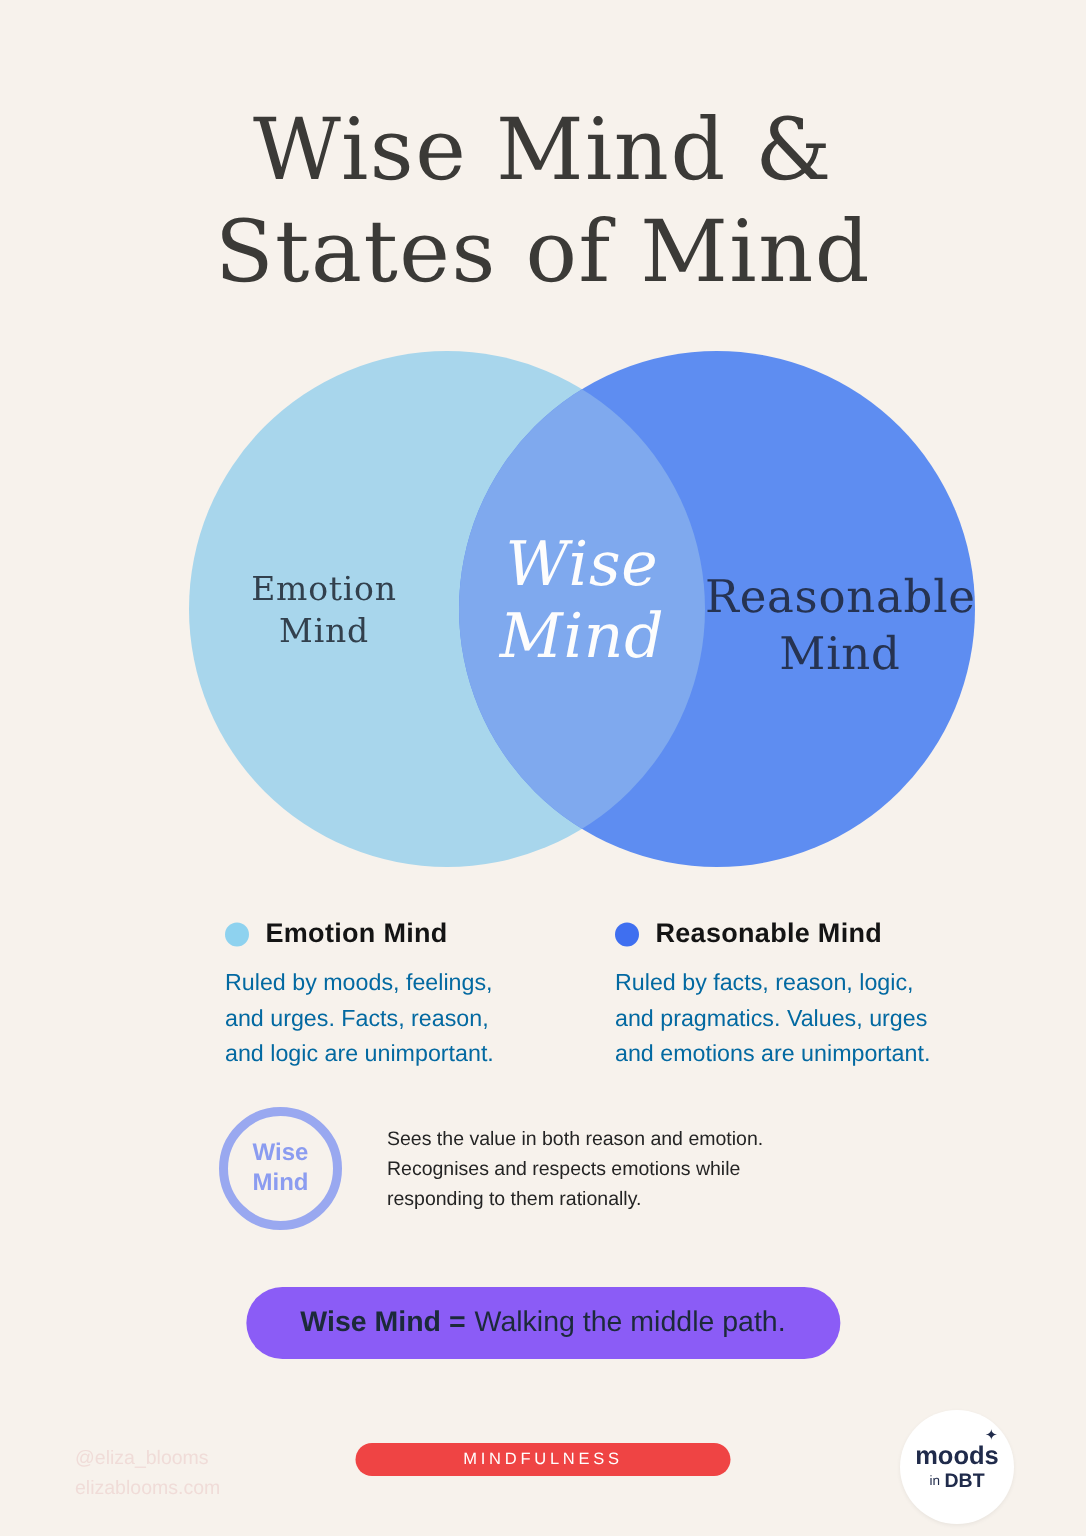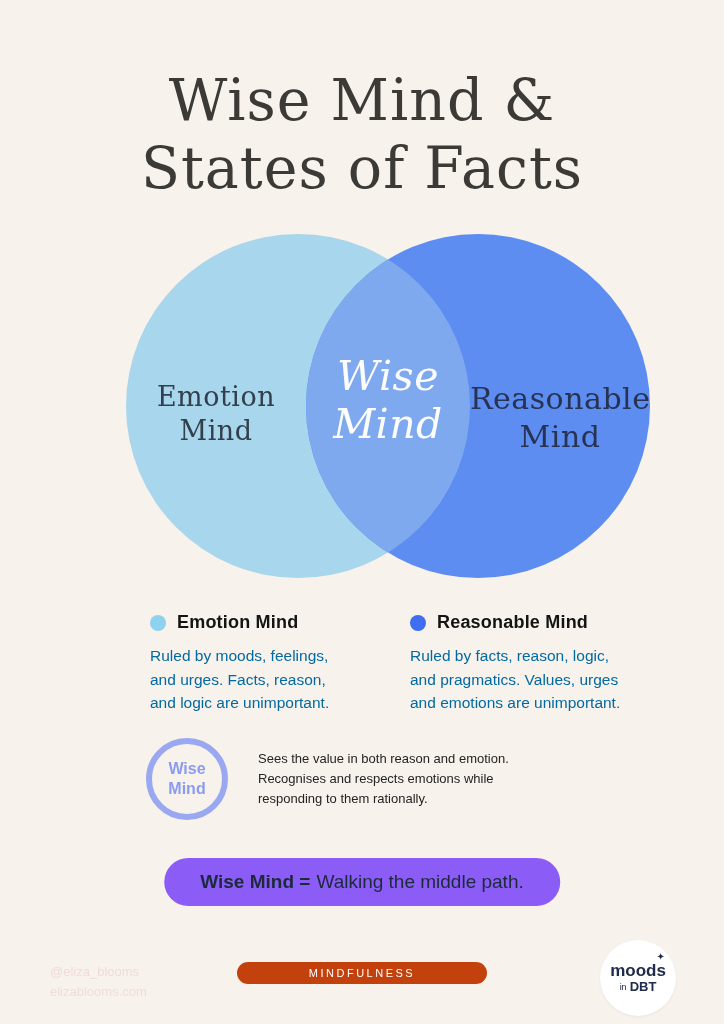--- a/index.html
+++ b/index.html
@@ -15,21 +15,21 @@
     font-family:"DejaVu Serif", serif;font-weight:400;
     color:#3b3a37;font-size:57px;line-height:1.2;letter-spacing:1px;
   }
 
   
   .venn-svg{position:absolute;top:228px;left:0;}
   .venn-label{
     position:absolute;text-align:center;white-space:pre-line;
     font-family:"DejaVu Serif", serif;letter-spacing:.5px;
   }
-  .venn-left{left:102px;width:176px;top:380px;font-size:27px;line-height:1.25;color:#32404d;}
+  .venn-left{left:102px;width:176px;top:380px;font-size:22px;line-height:1.25;color:#32404d;}
   .venn-right{left:444px;width:180px;top:380px;font-size:30px;line-height:1.25;color:#263352;}
   .venn-center{left:262px;width:200px;top:352px;font-size:41px;line-height:1.18;color:#fdfdfd;font-style:italic;}
 
   
   .legend{position:absolute;top:612px;}
   .legend-1{left:124px;width:252px;}
   .legend-2{left:384px;width:276px;}
   .legend-header{display:flex;align-items:center;gap:11px;}
   .legend-dot{width:16px;height:16px;border-radius:50%;flex:0 0 auto;}
   .dot-emotion{background:#8ed2ef;}
@@ -53,21 +53,21 @@
     background:#8b5cf6;border-radius:26px;padding:13px 36px;
     font-size:19px;color:#1c2a3a;white-space:nowrap;
   }
   .banner .lead{font-weight:bold;}
   .banner .rest{margin-left:6px;}
 
   
   .handle{position:absolute;left:24px;top:962px;font-size:13px;color:#f0dcd8;line-height:1.55;}
   .tag-pill{
     position:absolute;top:962px;left:50%;transform:translateX(-50%);
-    width:250px;height:22px;background:#c2410c;border-radius:12px;
+    width:250px;height:22px;background:#ef4444;border-radius:12px;
     color:#ffffff;font-size:11px;letter-spacing:2.5px;
     display:flex;align-items:center;justify-content:center;
   }
   .logo{
     position:absolute;right:22px;top:940px;width:76px;height:76px;
     background:#ffffff;border-radius:50%;
     display:flex;flex-direction:column;align-items:center;justify-content:center;
     color:#202b4b;box-shadow:0 1px 3px rgba(0,0,0,.06);
   }
   .logo-line1{font-weight:bold;font-size:17px;line-height:1.05;}
@@ -76,21 +76,21 @@
   .logo-dbt{font-weight:bold;font-size:13px;}
   .sparkle{position:absolute;top:11px;right:11px;font-size:10px;color:#202b4b;}
 </style>
 </head>
 <body>
 
 <div class="page">
 
   <div class="title">
     <div>Wise Mind &amp;</div>
-    <div>States of Facts</div>
+    <div>States of Mind</div>
   </div>
 
   <svg class="venn-svg" width="724" height="356" viewBox="0 0 724 356">
     <defs>
       <clipPath id="leftClip">
           <circle cx="272" cy="178" r="172"></circle>
         </clipPath>
     </defs>
     <circle cx="272" cy="178" r="172" fill="#a8d6ec"></circle>
     <circle cx="452" cy="178" r="172" fill="#5e8df1"></circle>

